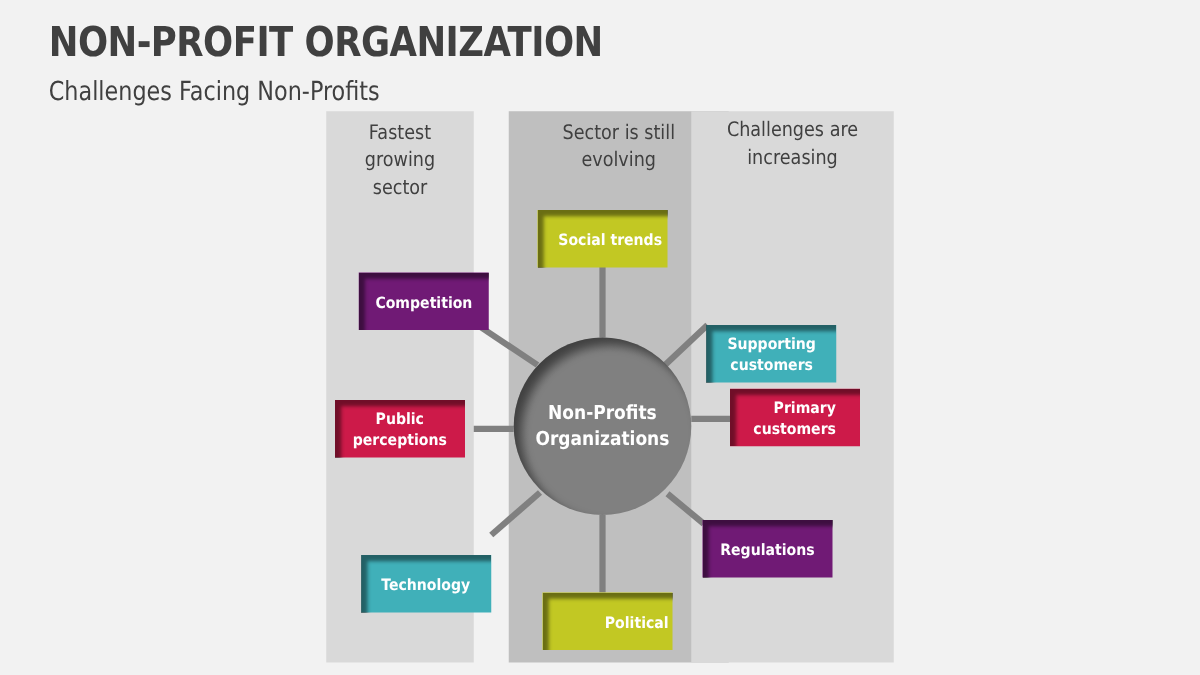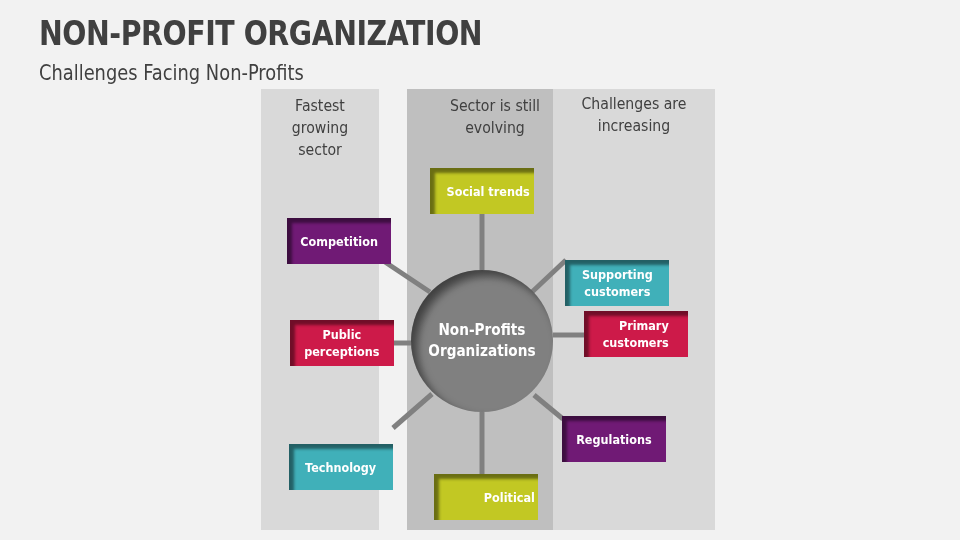--- a/index.html
+++ b/index.html
@@ -75,21 +75,21 @@
   <span>Competition</span>
 </div>
 
 <div class="box teal" style="left:565px; top:216px;margin-top:44px;">
   <div>
     <span>Supporting</span>
     <span>customers</span>
   </div>
 </div>
 
-<div class="box red" style="left:290px; top:320px;text-align:center;">
+<div class="box red" style="left:268px; top:320px;text-align:center;">
   <div>
     <span>Public</span>
     <span>perceptions</span>
   </div>
 </div>
 
 <div class="box red" style="left:584px; top:311px;text-align:right;">
   <div>
     <span>Primary</span>
     <span>customers</span>

